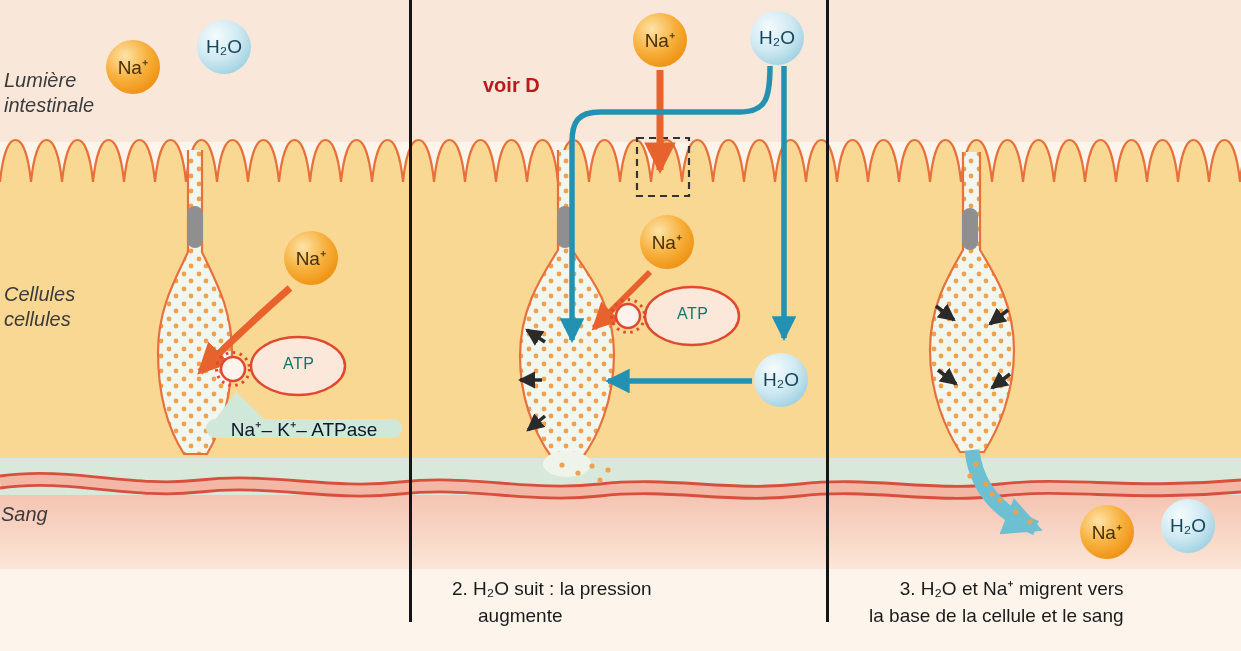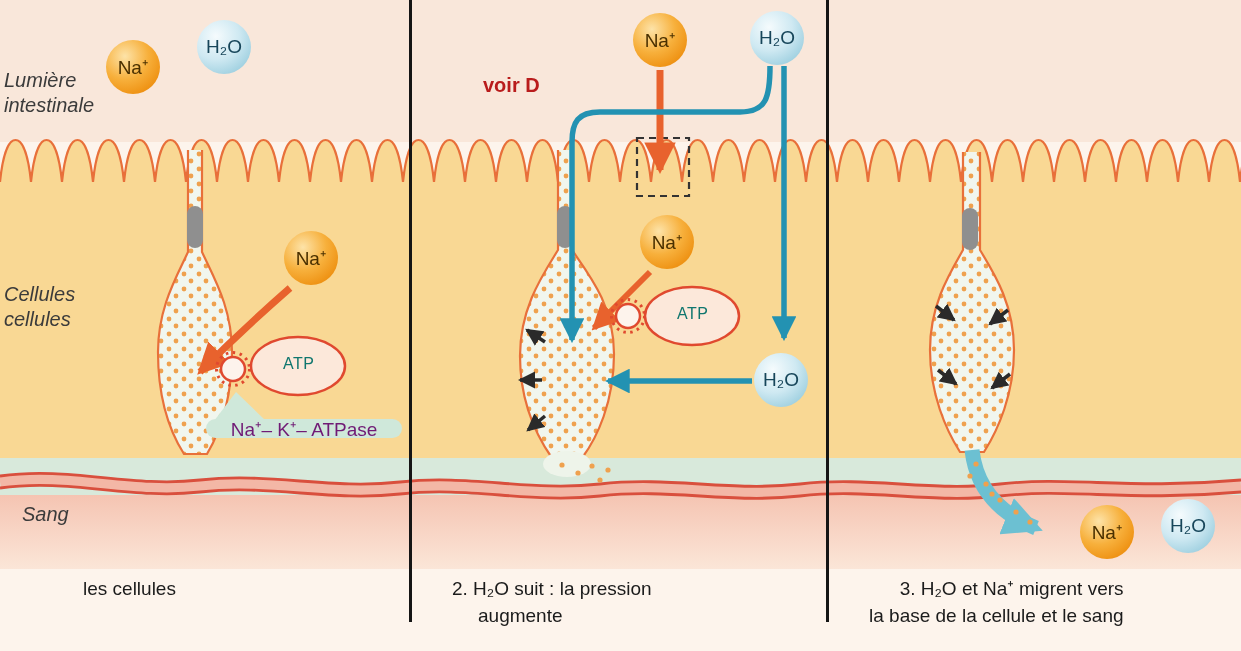--- a/index.html
+++ b/index.html
@@ -11,21 +11,21 @@
   #artwork{position:absolute;left:0;top:0;}
   .overlay{position:absolute;z-index:5;}
   .label-italic{
     font-style:italic;font-size:20px;line-height:1.25;color:#3b3b3b;
   }
   .bold-label{font-weight:bold;font-size:20px;color:#b91c1c;}
   .atp-text{font-size:16px;color:#0f766e;letter-spacing:.5px;}
   .atpase-box{
     width:196px;height:19px;background:#cfe8da;border-radius:12px;
     display:flex;align-items:center;justify-content:center;
-    font-size:19px;color:#701a75;
+    font-size:19px;color:#0f172a;
   }
   .divider{position:absolute;top:0;width:3px;height:622px;background:#151515;z-index:4;}
   .mol{
     position:absolute;width:54px;height:54px;border-radius:50%;
     display:flex;align-items:center;justify-content:center;z-index:6;
     font-size:19px;
   }
   .mol.na{
     background:radial-gradient(circle at 35% 30%, #fde3a8 0%, #f7b03c 45%, #ef9416 75%, #e07f08 100%);
     color:#4a3000;
@@ -166,21 +166,21 @@
   <div class="divider" style="left:826px;"></div>
 
   <div class="overlay label-italic" style="left:4px;top:68px;">
     <span>Lumière</span><br>
     <span>intestinale</span>
   </div>
   <div class="overlay label-italic" style="left:4px;top:282px;">
     <span>Cellules</span><br>
     <span>cellules</span>
   </div>
-  <div class="overlay label-italic" style="left:22px;top:502px;">Sang</div>
+  <div class="overlay label-italic" style="left:1px;top:502px;">Sang</div>
 
   <div class="overlay bold-label" style="left:483px;top:74px;">voir D</div>
 
   <div class="overlay atp-text" style="left:283px;top:355px;">ATP</div>
   <div class="overlay atp-text" style="left:677px;top:305px;">ATP</div>
 
   <div class="overlay atpase-box" style="left:206px;top:419px;">Na⁺– K⁺– ATPase</div>
 
   <div class="mol na" style="left:106px;top:40px;">
       <span>Na⁺</span>
@@ -204,21 +204,20 @@
       <span>H₂O</span>
     </div>
   <div class="mol na" style="left:1080px;top:505px;">
       <span>Na⁺</span>
     </div>
   <div class="mol h2o" style="left:1161px;top:499px;">
       <span>H₂O</span>
     </div>
 
   <div class="overlay caption" style="left:57px;top:576px;">
-    <span class="line2">les cellules</span>
   </div>
   <div class="overlay caption" style="left:452px;top:576px;">
     <span>2. H₂O suit : la pression</span>
     <span class="line2">augmente</span>
   </div>
   <div class="overlay caption" style="left:843px;top:576px;text-align:right;">
     <span>3. H₂O et Na⁺ migrent vers</span>
     <span class="line2">la base de la cellule et le sang</span>
   </div>
 

